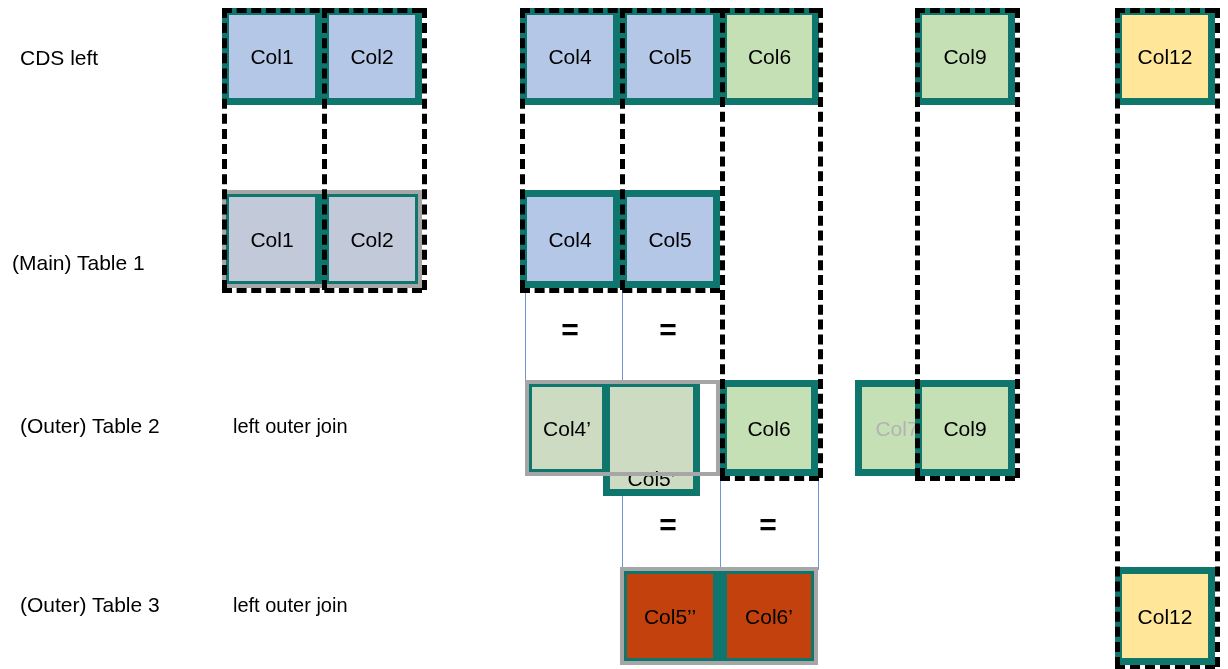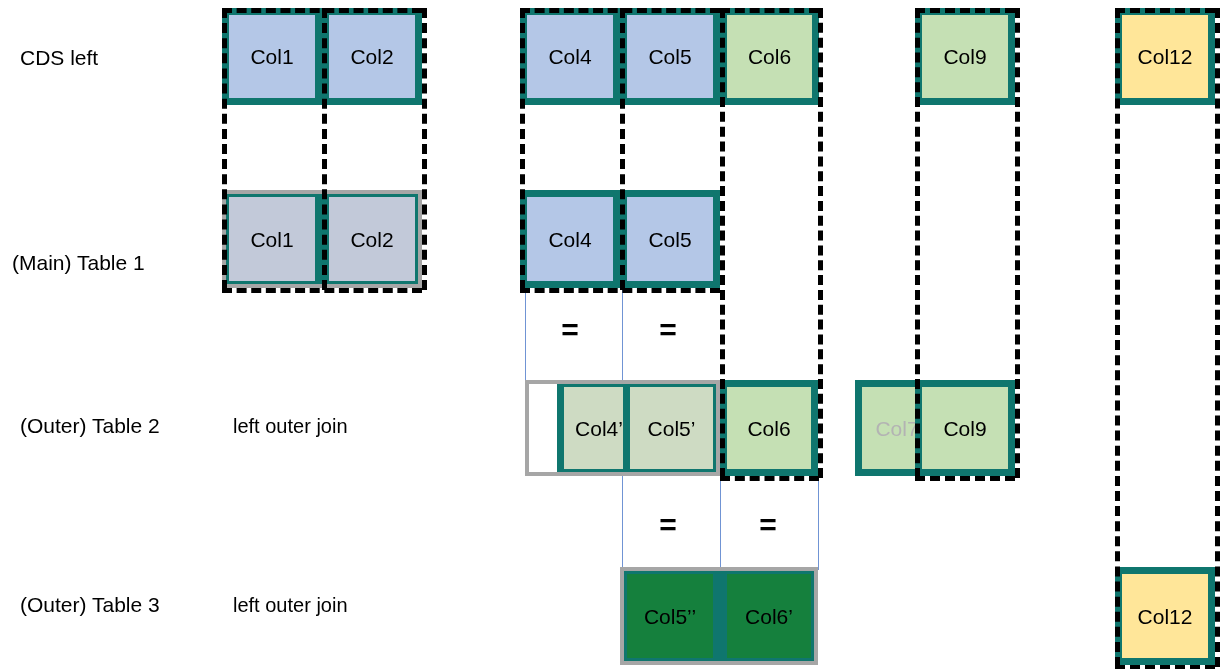--- a/index.html
+++ b/index.html
@@ -43,21 +43,21 @@
     font-size:21px;
     line-height:1;
     color:#000;
     z-index:4;
   }
   .cell.blue{background:#b4c7e7;}
   .cell.green{background:#c5e0b4;}
   .cell.yellow{background:#ffe699;}
   .cell.blue-dim{background:#c2c9d9;}
   .cell.green-dim{background:#cedbc3;}
-  .cell.yellow-dim{background:#15803d;}
+  .cell.yellow-dim{background:#c2410c;}
   .cell .txt{pointer-events:none;}
   .cell.faded .txt{color:#b3b3b3;}
 
   
   .grey-frame{
     position:absolute;
     box-sizing:border-box;
     border:4px solid #a6a6a6;
     z-index:6;
     pointer-events:none;
@@ -152,24 +152,24 @@
     <span class="txt">Col4</span>
   </div>
   <div class="cell blue" style="left:620px; top:190px; width:100px; height:98px;">
     <span class="txt">Col5</span>
   </div>
   <div class="grey-frame" style="left:222px; top:190px; width:200px; height:98px;"></div>
 
   <div class="eq" style="left:550px; top:300px; width:40px; height:60px;">=</div>
   <div class="eq" style="left:648px; top:300px; width:40px; height:60px;">=</div>
 
-  <div class="cell green-dim" style="left:525px; top:380px; width:84px; height:96px;margin-left:32px;">
+  <div class="cell green-dim" style="left:525px; top:380px; width:84px; height:96px;">
     <span class="txt">Col4’</span>
   </div>
-  <div class="cell green-dim" style="left:623px; top:380px; width:97px; height:96px;">
+  <div class="cell green-dim" style="left:603px; top:380px; width:97px; height:116px;align-items:flex-end;">
     <span class="txt">Col5’</span>
   </div>
   <div class="cell green" style="left:720px; top:380px; width:98px; height:96px;">
     <span class="txt">Col6</span>
   </div>
   <div class="cell green faded" style="left:818px; top:380px; width:84px; height:96px;margin-left:37px;">
     <span class="txt">Col7</span>
   </div>
   <div class="cell green" style="left:915px; top:380px; width:100px; height:96px;">
     <span class="txt">Col9</span>

